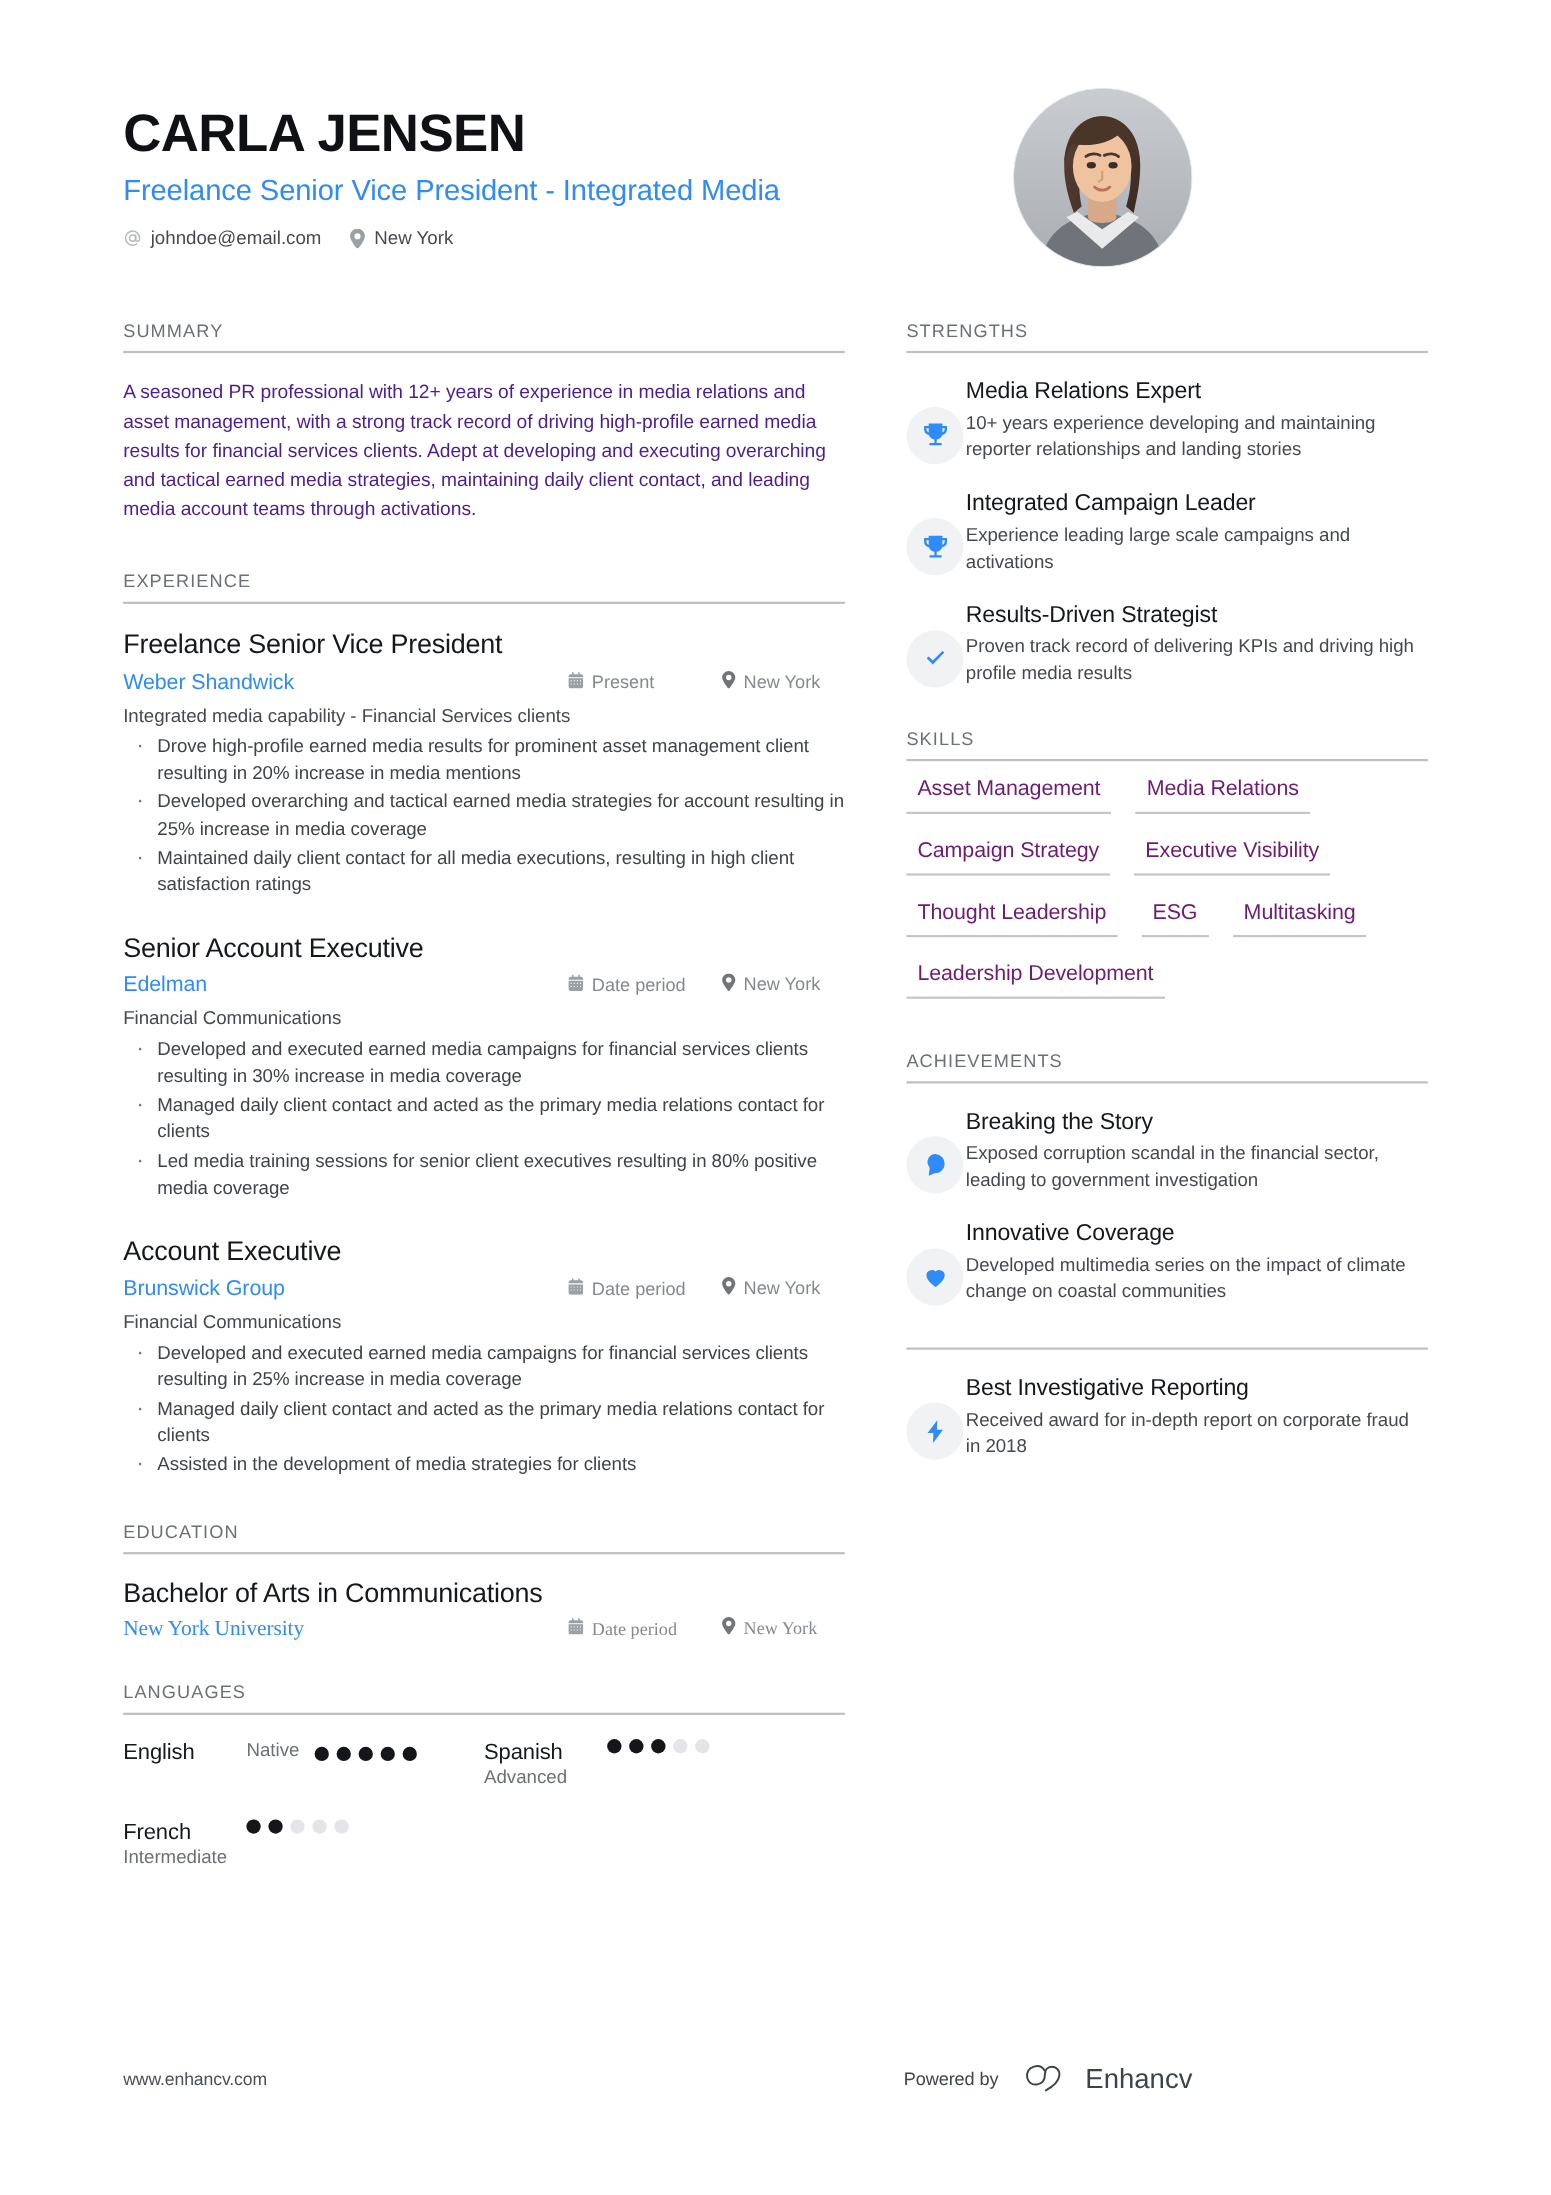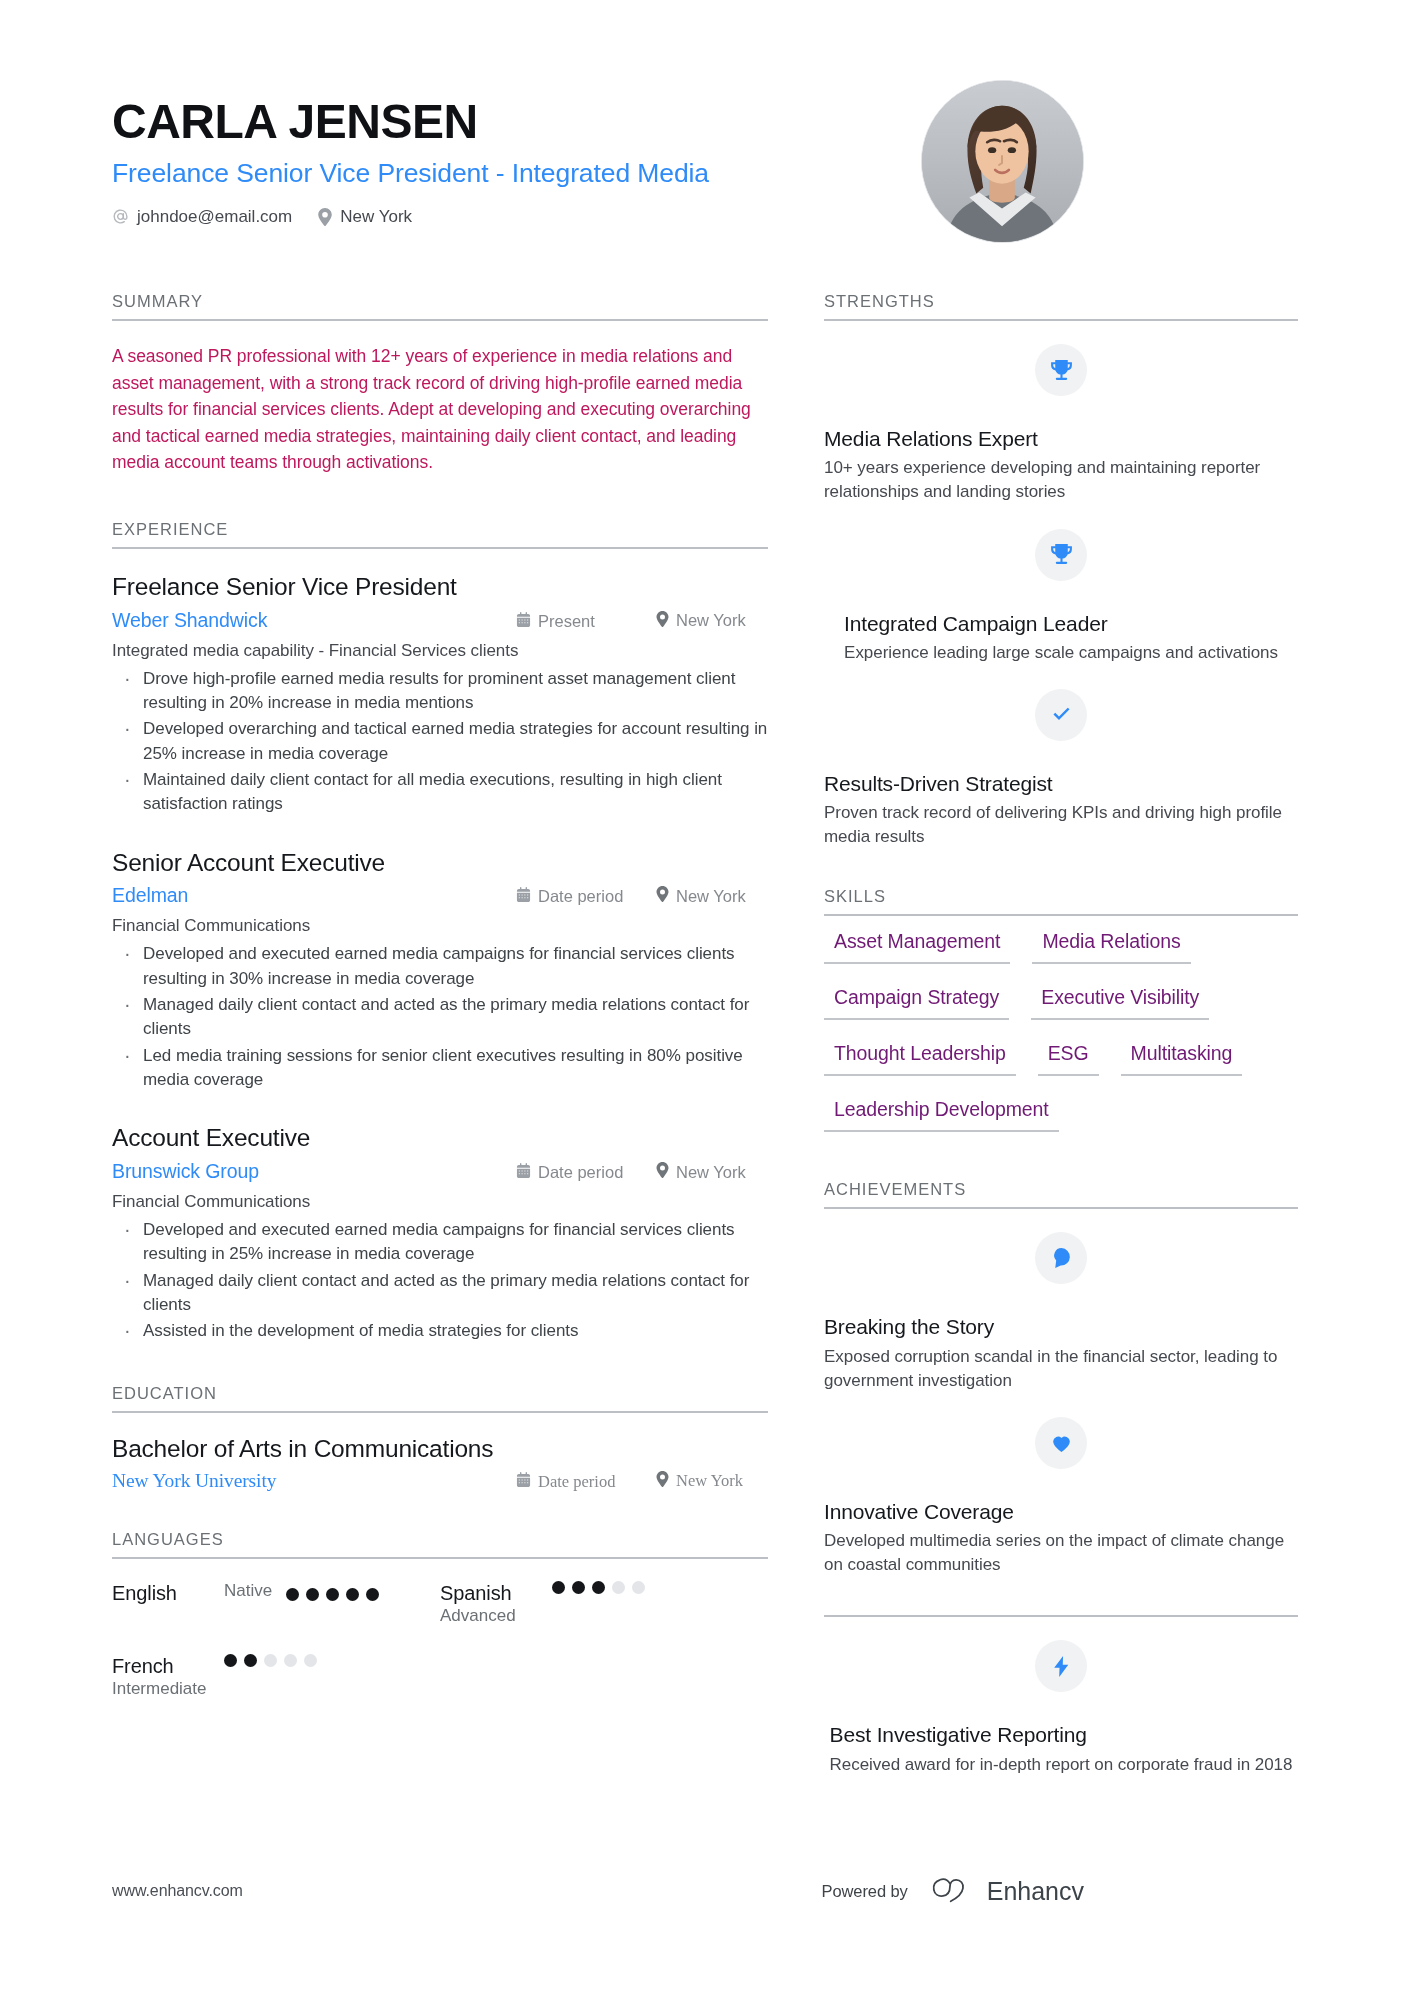--- a/index.html
+++ b/index.html
@@ -47,21 +47,21 @@
   .sec { margin-bottom: 0; }
   .sec-title {
     font-size: 16.5px; letter-spacing: 1.0px; color: #6b7075;
     text-transform: uppercase; font-weight: 400; padding-bottom: 8px;
   }
   .sec-rule { height: 2px; background: #bcbfc3; width: 100%; }
   .sec-body { padding-top: 22px; }
 
   
   .summary-text {
-    font-size: 17.5px; line-height: 1.52; color: #be185d; letter-spacing: -0.05px;
+    font-size: 17.5px; line-height: 1.52; color: #4c1d95; letter-spacing: -0.05px;
   }
 
   
   .job { margin-bottom: 30px; }
   .job:last-child { margin-bottom: 0; }
   .job-title {
     font-size: 24.5px; font-weight: 400; color: #15181c;
     line-height: 1.3; letter-spacing: -0.2px;
   }
   .job-meta { display: flex; align-items: baseline; margin-top: 6px; }
@@ -96,21 +96,21 @@
   .lang-names { flex: 0 0 auto; min-width: 112px; }
   .lang-name { font-size: 20px; color: #15181c; line-height: 1.22; letter-spacing: -0.1px; }
   .lang-level-below { font-size: 17px; color: #6b7075; margin-top: 1px; }
   .lang-mid { flex: 1 1 auto; display: flex; align-items: flex-end; }
   .lang-level-side { font-size: 17px; color: #6b7075; margin-right: 14px; }
   .dots { display: flex; align-items: center; gap: 7px; }
   .dot { width: 13px; height: 13px; border-radius: 50%; background: #e3e5e8; }
   .dot.on { background: #141619; }
 
   
-  .feat { display: flex; gap: 30px; margin-bottom: 23px; align-items: center; flex-direction: column; }
+  .feat { display: flex; gap: 2px; margin-bottom: 23px; align-items: flex-end; }
   .feat:last-child { margin-bottom: 0; }
   .feat-ico {
     flex: 0 0 52px; width: 52px; height: 52px; border-radius: 50%;
     background: #f1f2f3; display: flex; align-items: center; justify-content: center;
     margin-top: 1px;
   }
   .feat-ico svg { display: block; }
   .feat-body { flex: 1 1 auto; min-width: 0; }
   .feat-title {
     font-size: 21px; color: #15181c; font-weight: 400;

